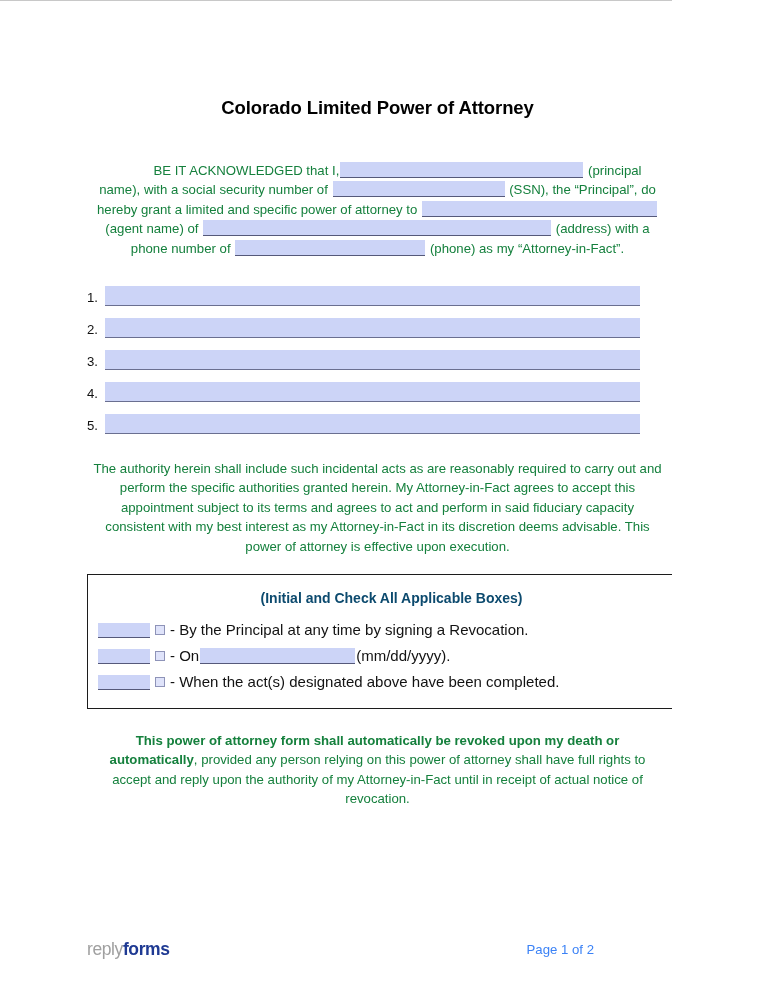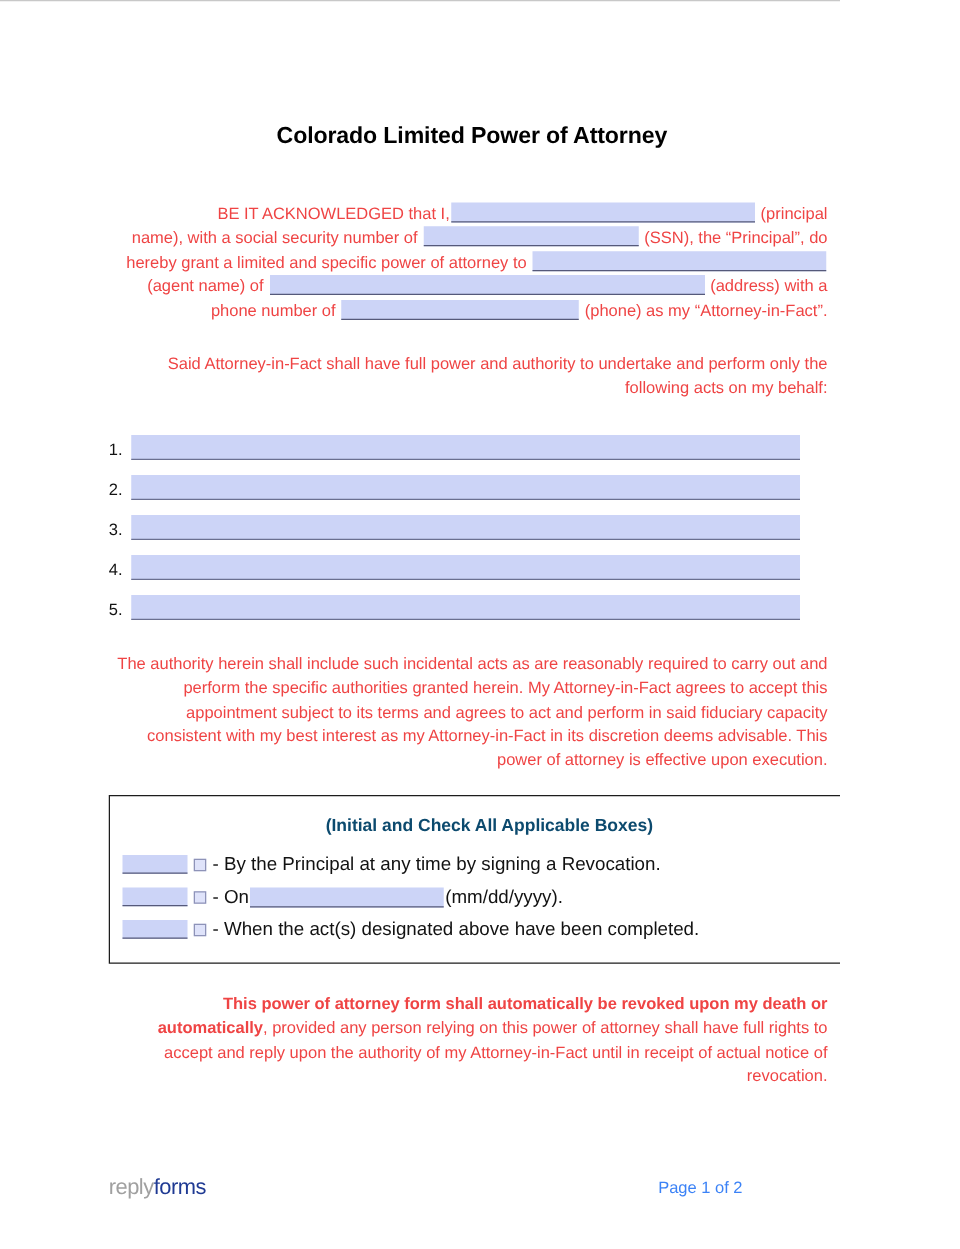--- a/index.html
+++ b/index.html
@@ -35,23 +35,23 @@
     letter-spacing: -0.1px;
     margin: 0;
     padding-top: 96px;
     color: #000;
   }
 
   
   .para {
     font-size: 13.2px;
     line-height: 19.4px;
-    text-align: right;
+    text-align: center;
     margin: 6px;
-    color: #ef4444;
+    color: #15803d;
   }
   .para.indent::before {
     content: "";
     display: inline-block;
     width: 40px;
   }
   .p-ack { margin-top: 42px; }
   .p-said { margin-top: 23px; }
   .p-authority { margin-top: 25px; }
   .p-revoke-intro { margin-top: 24px; }
@@ -151,38 +151,37 @@
     top: 938px;
     display: flex;
     align-items: center;
     justify-content: space-between;
   }
   .logo {
     font-size: 17.5px;
     letter-spacing: -0.4px;
   }
   .logo-free { color: #a0a0a0; font-weight: normal; }
-  .logo-forms { color: #1f3a93; font-weight: normal; }
+  .logo-forms { color: #1f3a93; font-weight: bold; }
   .page-num {
     font-size: 13.2px;
     color: #3b82f6;
   }
 </style>
 </head>
 <body>
 
 <div id="page">
 
   <div class="doc">
 
     <h1 class="title">Colorado Limited Power of Attorney</h1>
 
     <p class="para p-ack indent"><span>BE IT ACKNOWLEDGED that I,</span><span class="fld fld-principal"></span> <span>(principal name), with a social security number of</span> <span class="fld fld-ssn"></span> <span>(SSN), the “Principal”, do hereby grant a limited and specific power of attorney to</span> <span class="fld fld-agent"></span> <span>(agent name) of</span> <span class="fld fld-address"></span> <span>(address) with a phone number of</span> <span class="fld fld-phone"></span> <span>(phone) as my “Attorney-in-Fact”.</span></p>
 
-    <p class="para p-said indent">Said Attorney-in-Fact shall have full power and authority to undertake and perform only the following acts on my behalf:</p>
 
     <ol class="acts">
       <li class="act-row">
         <span class="act-num">1.</span>
         <span class="act-line"></span>
       </li>
       <li class="act-row">
         <span class="act-num">2.</span>
         <span class="act-line"></span>
       </li>

